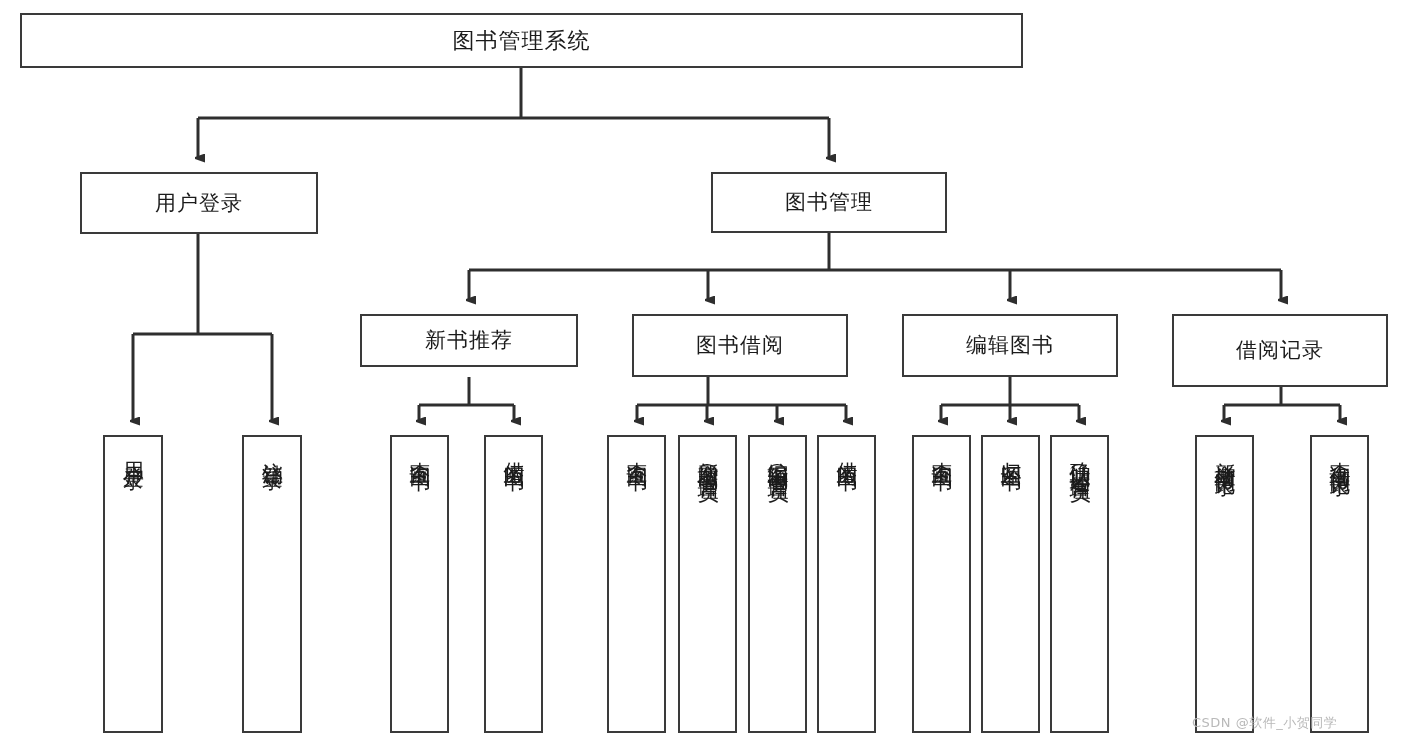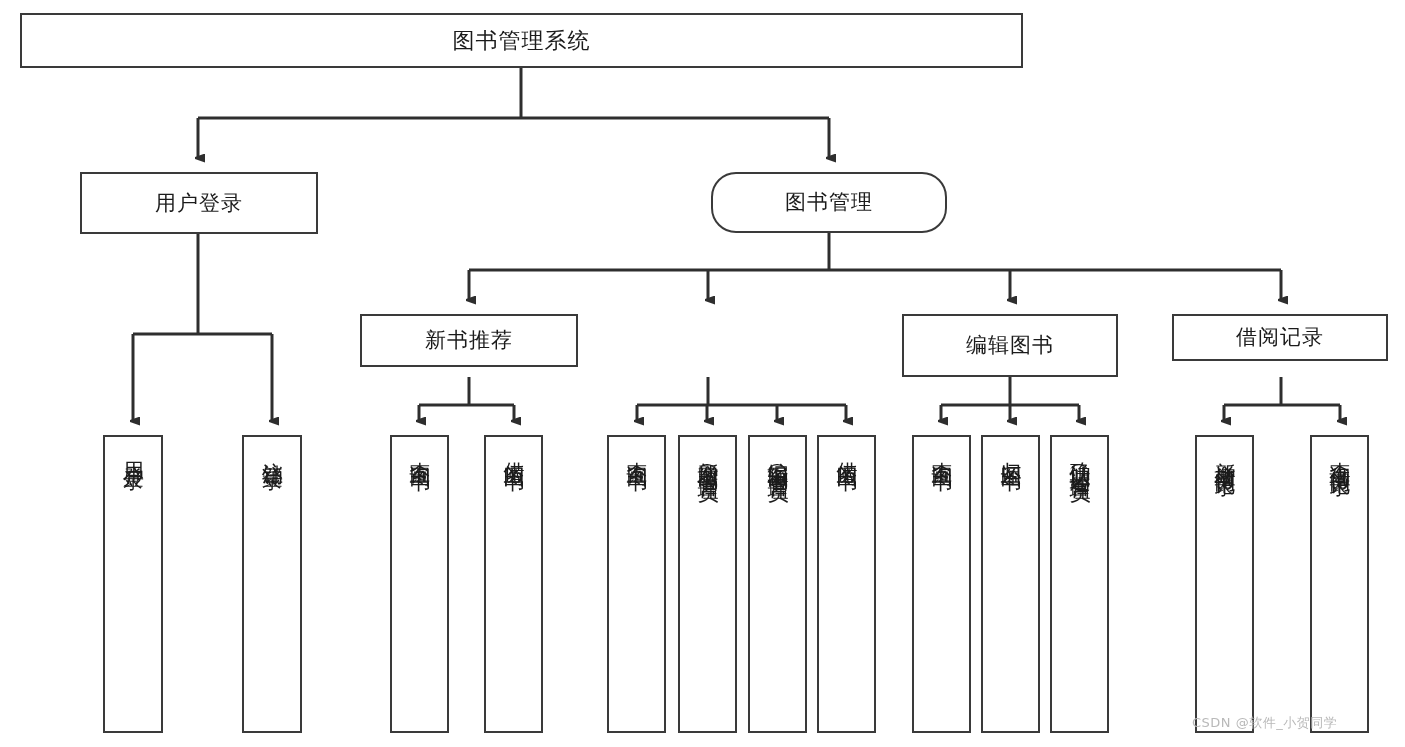--- a/index.html
+++ b/index.html
@@ -119,31 +119,34 @@
     </g>
   </svg>
 
   <div class="node root" style="left:20px; top:13px; width:1003px; height:55px;">
     <span class="lbl">图书管理系统</span>
   </div>
 
   <div class="node" style="left:80px; top:172px; width:238px; height:62px;">
     <span class="lbl">用户登录</span>
   </div>
-  <div class="node" style="left:711px; top:172px; width:236px; height:61px;border-radius:25px;">
+  <div class="node" style="left:711px; top:172px; width:236px; height:61px;">
     <span class="lbl">图书管理</span>
   </div>
 
   <div class="node" style="left:360px; top:314px; width:218px; height:53px;">
     <span class="lbl">新书推荐</span>
   </div>
+  <div class="node" style="left:632px; top:314px; width:216px; height:63px;">
+    <span class="lbl">图书借阅</span>
+  </div>
   <div class="node" style="left:902px; top:314px; width:216px; height:63px;">
     <span class="lbl">编辑图书</span>
   </div>
-  <div class="node" style="left:1172px; top:314px; width:216px; height:47px;align-items:center;">
+  <div class="node" style="left:1172px; top:314px; width:216px; height:73px;align-items:center;">
     <span class="lbl">借阅记录</span>
   </div>
 
   <div class="node vertical" style="left:103px; top:435px; width:60px; height:298px;">
     <span class="lbl">用户登录</span>
   </div>
   <div class="node vertical" style="left:242px; top:435px; width:60px; height:298px;">
     <span class="lbl">注销登录</span>
   </div>
 

